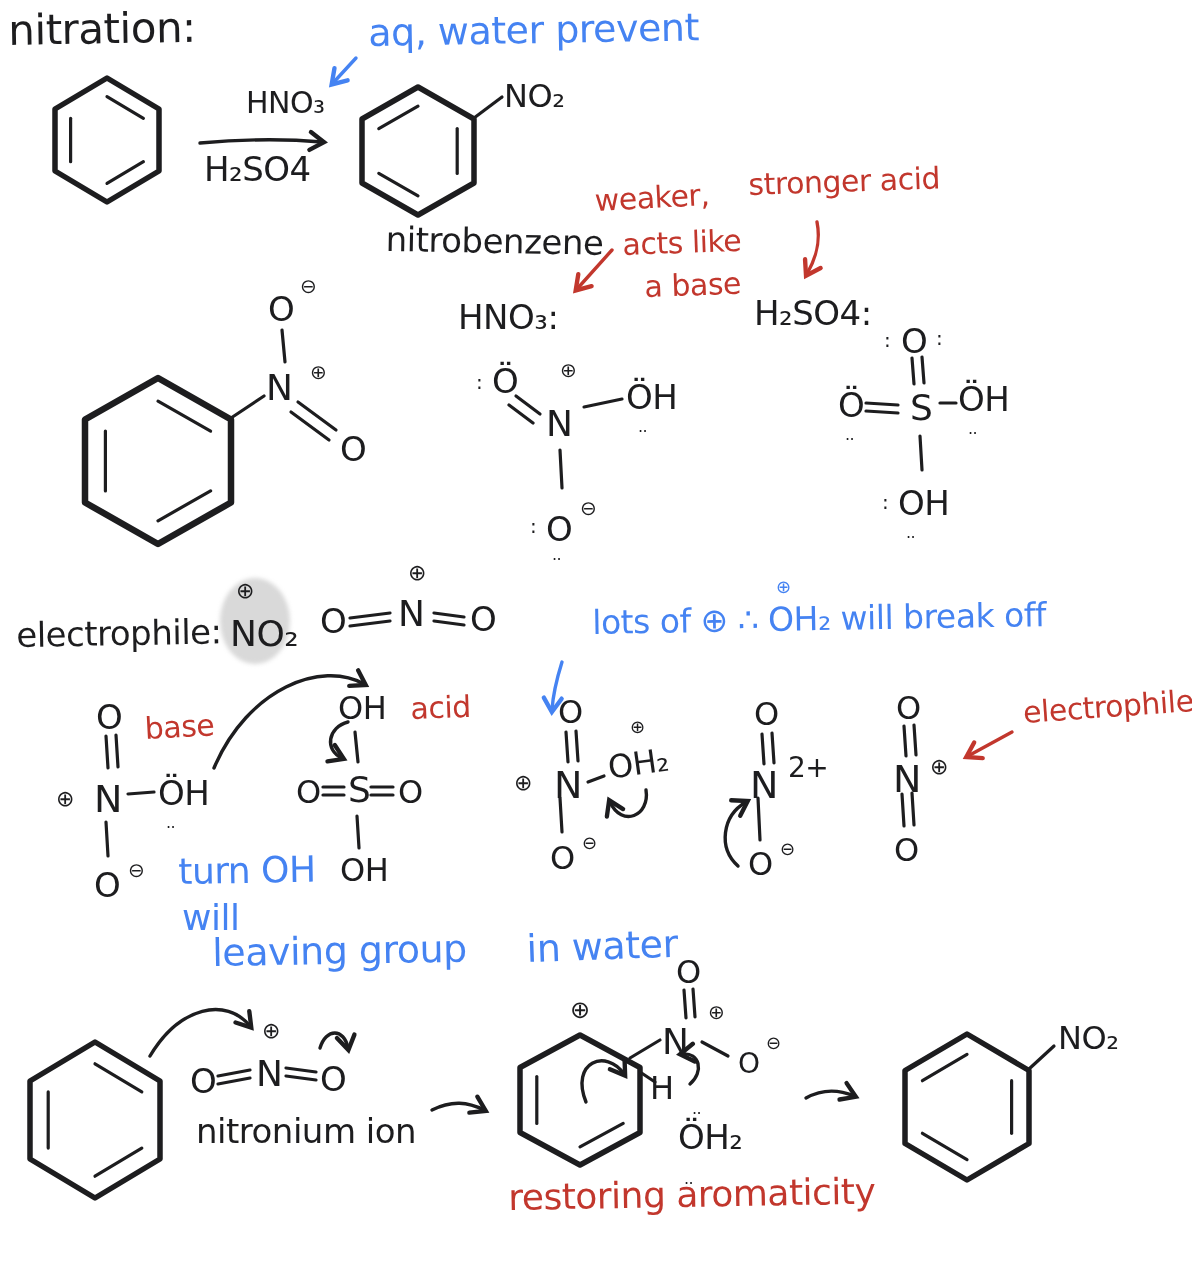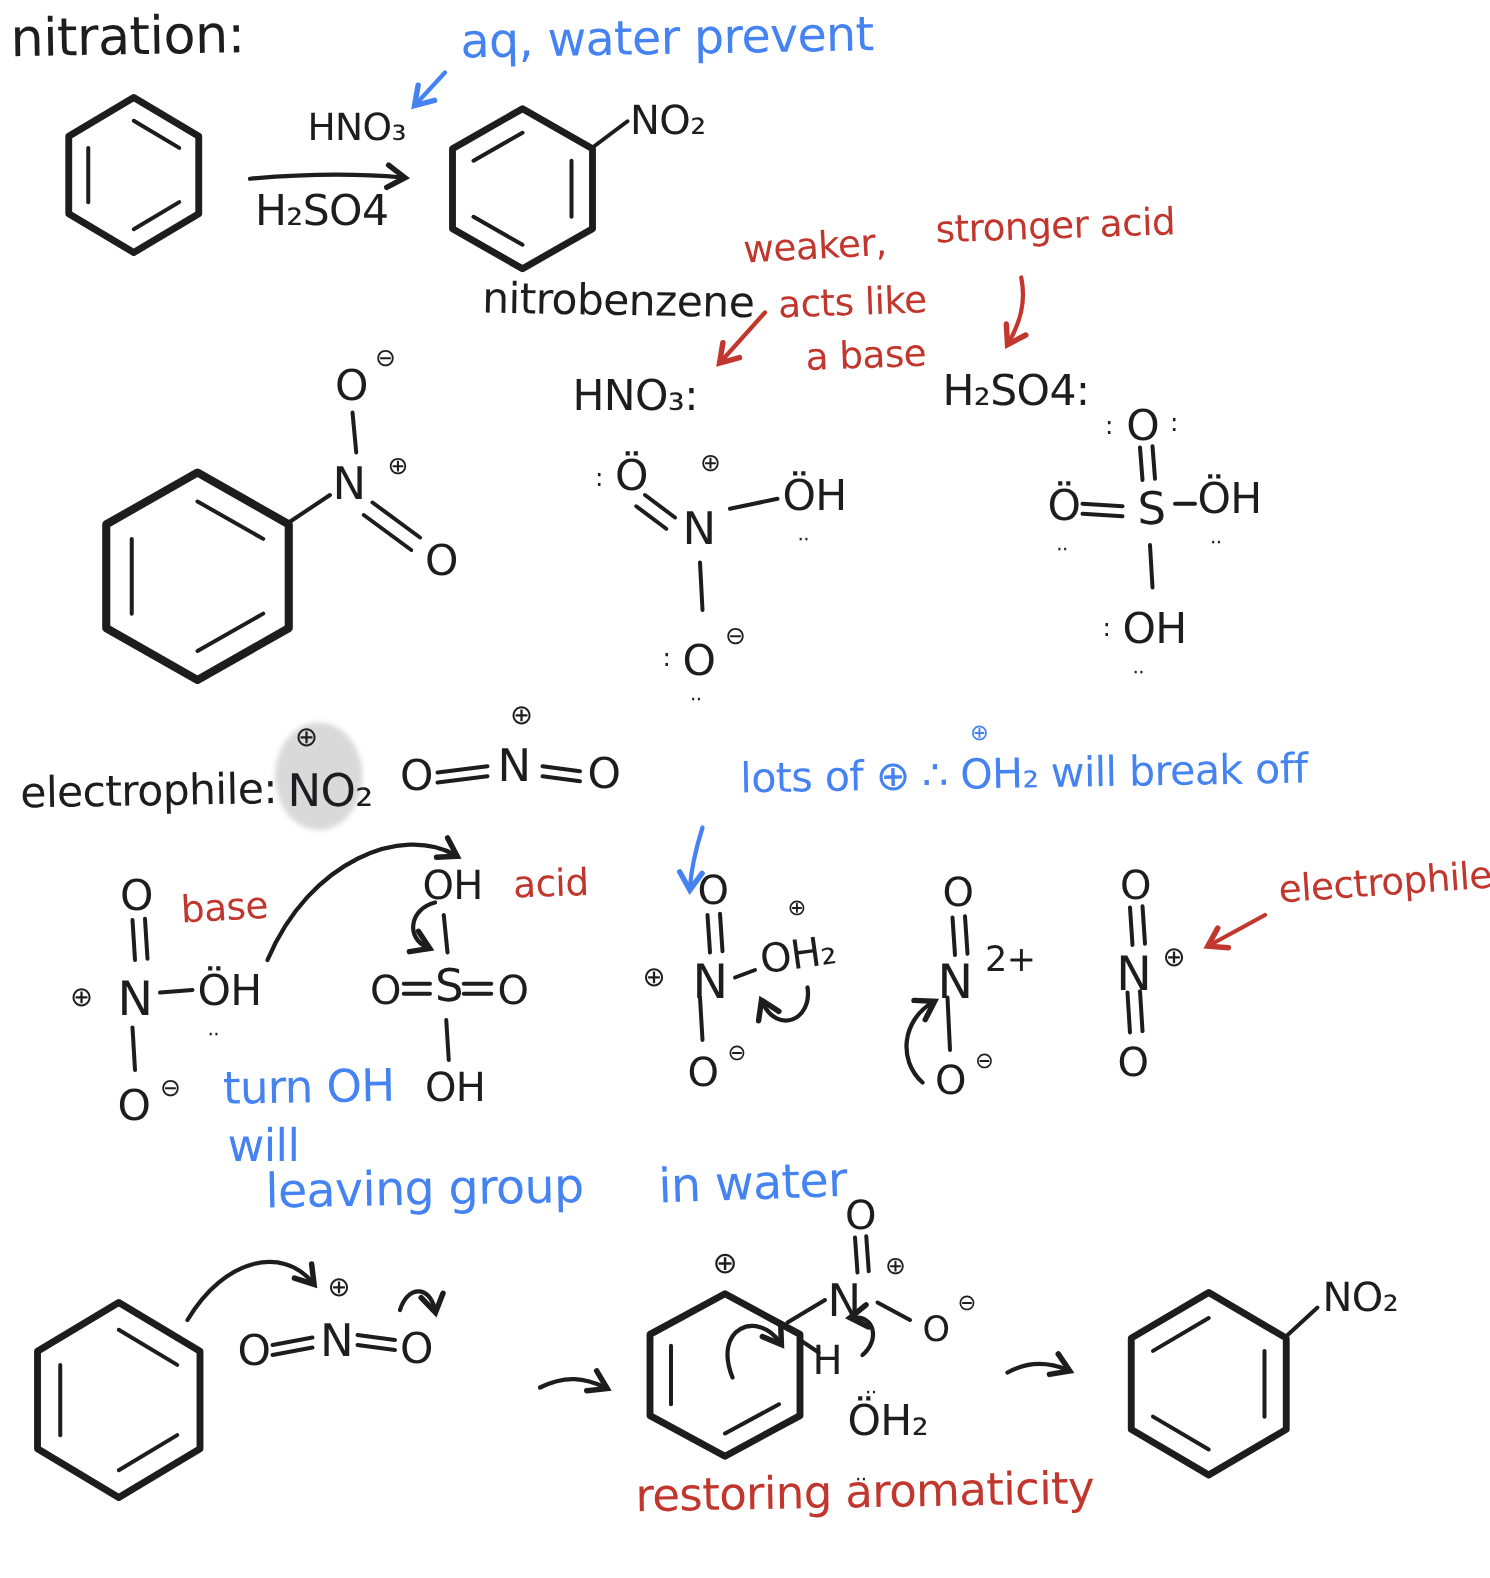--- a/index.html
+++ b/index.html
@@ -280,20 +280,21 @@
       <span class="lbl" style="left: 780px; top: 840px; font-size: 18px; color: var(--ink);">⊖</span>
       <span class="lbl" style="left: 896px; top: 692px; font-size: 32px; color: var(--ink);">O</span>
       <span class="lbl" style="left: 893px; top: 760px; font-size: 38px; color: var(--ink);">N</span>
       <span class="lbl" style="left: 930px; top: 756px; font-size: 22px; color: var(--ink);">⊕</span>
       <span class="lbl" style="left: 894px; top: 834px; font-size: 32px; color: var(--ink);">O</span>
       <span class="lbl" style="left: 1022px; top: 698px; font-size: 30px; color: var(--red); transform: rotate(-4deg);">electrophile</span>
       <span class="lbl" style="left: 190px; top: 1064px; font-size: 34px; color: var(--ink);">O</span>
       <span class="lbl" style="left: 256px; top: 1056px; font-size: 36px; color: var(--ink);">N</span>
       <span class="lbl" style="left: 262px; top: 1020px; font-size: 22px; color: var(--ink);">⊕</span>
       <span class="lbl" style="left: 320px; top: 1062px; font-size: 34px; color: var(--ink);">O</span>
+      <span class="lbl" style="left: 196px; top: 1114px; font-size: 34px; color: var(--ink);">nitronium ion</span>
       <span class="lbl" style="left: 526px; top: 930px; font-size: 38px; color: var(--blue); transform: rotate(-2deg);">in water</span>
       <span class="lbl" style="left: 570px; top: 998px; font-size: 24px; color: var(--ink);">⊕</span>
       <span class="lbl" style="left: 662px; top: 1024px; font-size: 36px; color: var(--ink);">N</span>
       <span class="lbl" style="left: 676px; top: 956px; font-size: 32px; color: var(--ink);">O</span>
       <span class="lbl" style="left: 708px; top: 1002px; font-size: 20px; color: var(--ink);">⊕</span>
       <span class="lbl" style="left: 738px; top: 1050px; font-size: 28px; color: var(--ink);">O</span>
       <span class="lbl" style="left: 766px; top: 1034px; font-size: 18px; color: var(--ink);">⊖</span>
       <span class="lbl" style="left: 650px; top: 1072px; font-size: 32px; color: var(--ink);">H</span>
       <span class="lbl" style="left: 692px; top: 1106px; font-size: 16px; color: var(--ink);">··</span>
       <span class="lbl" style="left: 678px; top: 1120px; font-size: 34px; color: var(--ink);">ÖH₂</span>

